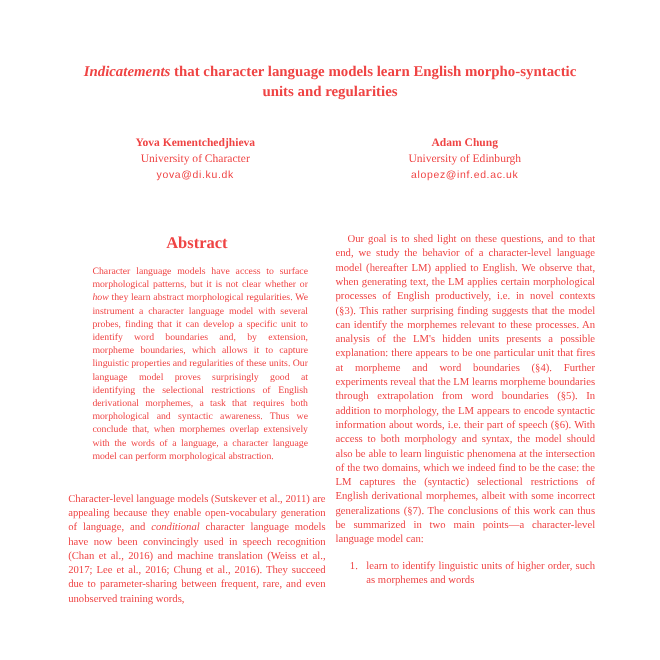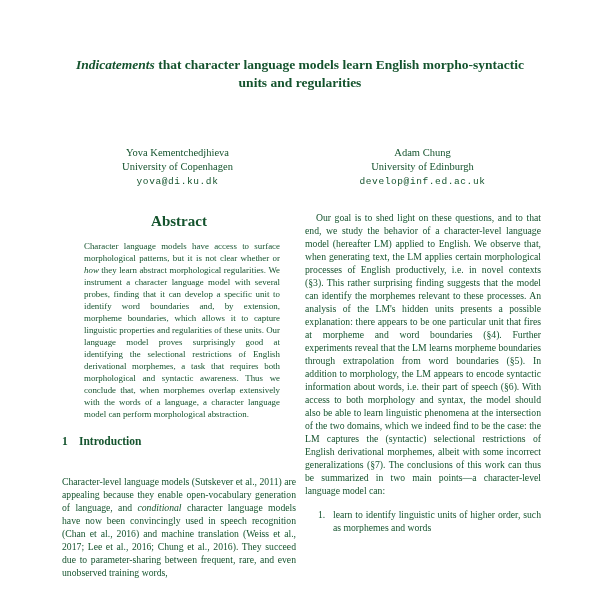--- a/index.html
+++ b/index.html
@@ -3,45 +3,45 @@
 <meta charset="utf-8">
 <style>
   html, body { margin: 0; padding: 0; }
   .page {
     position: relative;
     width: 600px;
     height: 600px;
     background: #ffffff;
     overflow: hidden;
     font-family: "Liberation Serif", "DejaVu Serif", serif;
-    color: #14532d;
+    color: #ef4444;
   }
   .title-block {
     position: absolute;
     top: 56px;
     left: 70px;
     right: 70px;
     text-align: center;
     font-size: 13.5px;
     font-weight: bold;
     line-height: 17.5px;
   }
   .title-block i { font-style: italic; }
   .authors-row {
     position: absolute;
     top: 124px;
     left: 55px;
     right: 55px;
     display: flex;
   }
   .author { flex: 1; text-align: center; }
-  .author-name { font-weight: normal; font-size: 10.5px; line-height: 13px; margin-top: 22px; }
+  .author-name { font-weight: bold; font-size: 10.5px; line-height: 13px; }
   .author-affil { font-size: 10.5px; line-height: 13px; margin-top: 1px; }
   .author-email {
-    font-family: Liberation Mono, monospace;
+    font-family: Liberation Sans, sans-serif;
     font-size: 9.5px;
     letter-spacing: 0.6px;
     line-height: 13px;
     margin-top: 2px;
   }
   .col-left {
     position: absolute;
     left: 62px;
     top: 213px;
     width: 234px;
@@ -101,36 +101,33 @@
 
 <div class="page">
 
   <div class="title-block">
     <i>Indicatements</i><span> that character language models learn English morpho-syntactic units and regularities</span>
   </div>
 
   <div class="authors-row">
     <div class="author">
       <div class="author-name">Yova Kementchedjhieva</div>
-      <div class="author-affil">University of Copenhagen</div>
+      <div class="author-affil">University of Character</div>
       <div class="author-email">yova@di.ku.dk</div>
     </div>
     <div class="author">
       <div class="author-name">Adam Chung</div>
       <div class="author-affil">University of Edinburgh</div>
-      <div class="author-email">develop@inf.ed.ac.uk</div>
+      <div class="author-email">alopez@inf.ed.ac.uk</div>
     </div>
   </div>
 
   <div class="col-left">
     <div class="abstract-heading">Abstract</div>
     <div class="abstract-body"><span>Character language models have access to surface morphological patterns, but it is not clear whether or </span><i>how</i><span> they learn abstract morphological regularities. We instrument a character language model with several probes, finding that it can develop a specific unit to identify word boundaries and, by extension, morpheme boundaries, which allows it to capture linguistic properties and regularities of these units. Our language model proves surprisingly good at identifying the selectional restrictions of English derivational morphemes, a task that requires both morphological and syntactic awareness. Thus we conclude that, when morphemes overlap extensively with the words of a language, a character language model can perform morphological abstraction.</span></div>
-    <div class="section-heading">
-      <span class="section-number">1</span><span>Introduction</span>
-    </div>
     <div class="body-par"><span>Character-level language models (Sutskever et al., 2011) are appealing because they enable open-vocabulary generation of language, and </span><i>conditional</i><span> character language models have now been convincingly used in speech recognition (Chan et al., 2016) and machine translation (Weiss et al., 2017; Lee et al., 2016; Chung et al., 2016). They succeed due to parameter-sharing between frequent, rare, and even unobserved training words,</span></div>
   </div>
 
   <div class="col-right">
     <div class="body-par right-par">Our goal is to shed light on these questions, and to that end, we study the behavior of a character-level language model (hereafter LM) applied to English. We observe that, when generating text, the LM applies certain morphological processes of English productively, i.e. in novel contexts (§3). This rather surprising finding suggests that the model can identify the morphemes relevant to these processes. An analysis of the LM's hidden units presents a possible explanation: there appears to be one particular unit that fires at morpheme and word boundaries (§4). Further experiments reveal that the LM learns morpheme boundaries through extrapolation from word boundaries (§5). In addition to morphology, the LM appears to encode syntactic information about words, i.e. their part of speech (§6). With access to both morphology and syntax, the model should also be able to learn linguistic phenomena at the intersection of the two domains, which we indeed find to be the case: the LM captures the (syntactic) selectional restrictions of English derivational morphemes, albeit with some incorrect generalizations (§7). The conclusions of this work can thus be summarized in two main points—a character-level language model can:</div>
     <div class="list-item">
       <span class="list-marker">1.</span>
       <span class="list-text">learn to identify linguistic units of higher order, such as morphemes and words</span>
     </div>
   </div>

